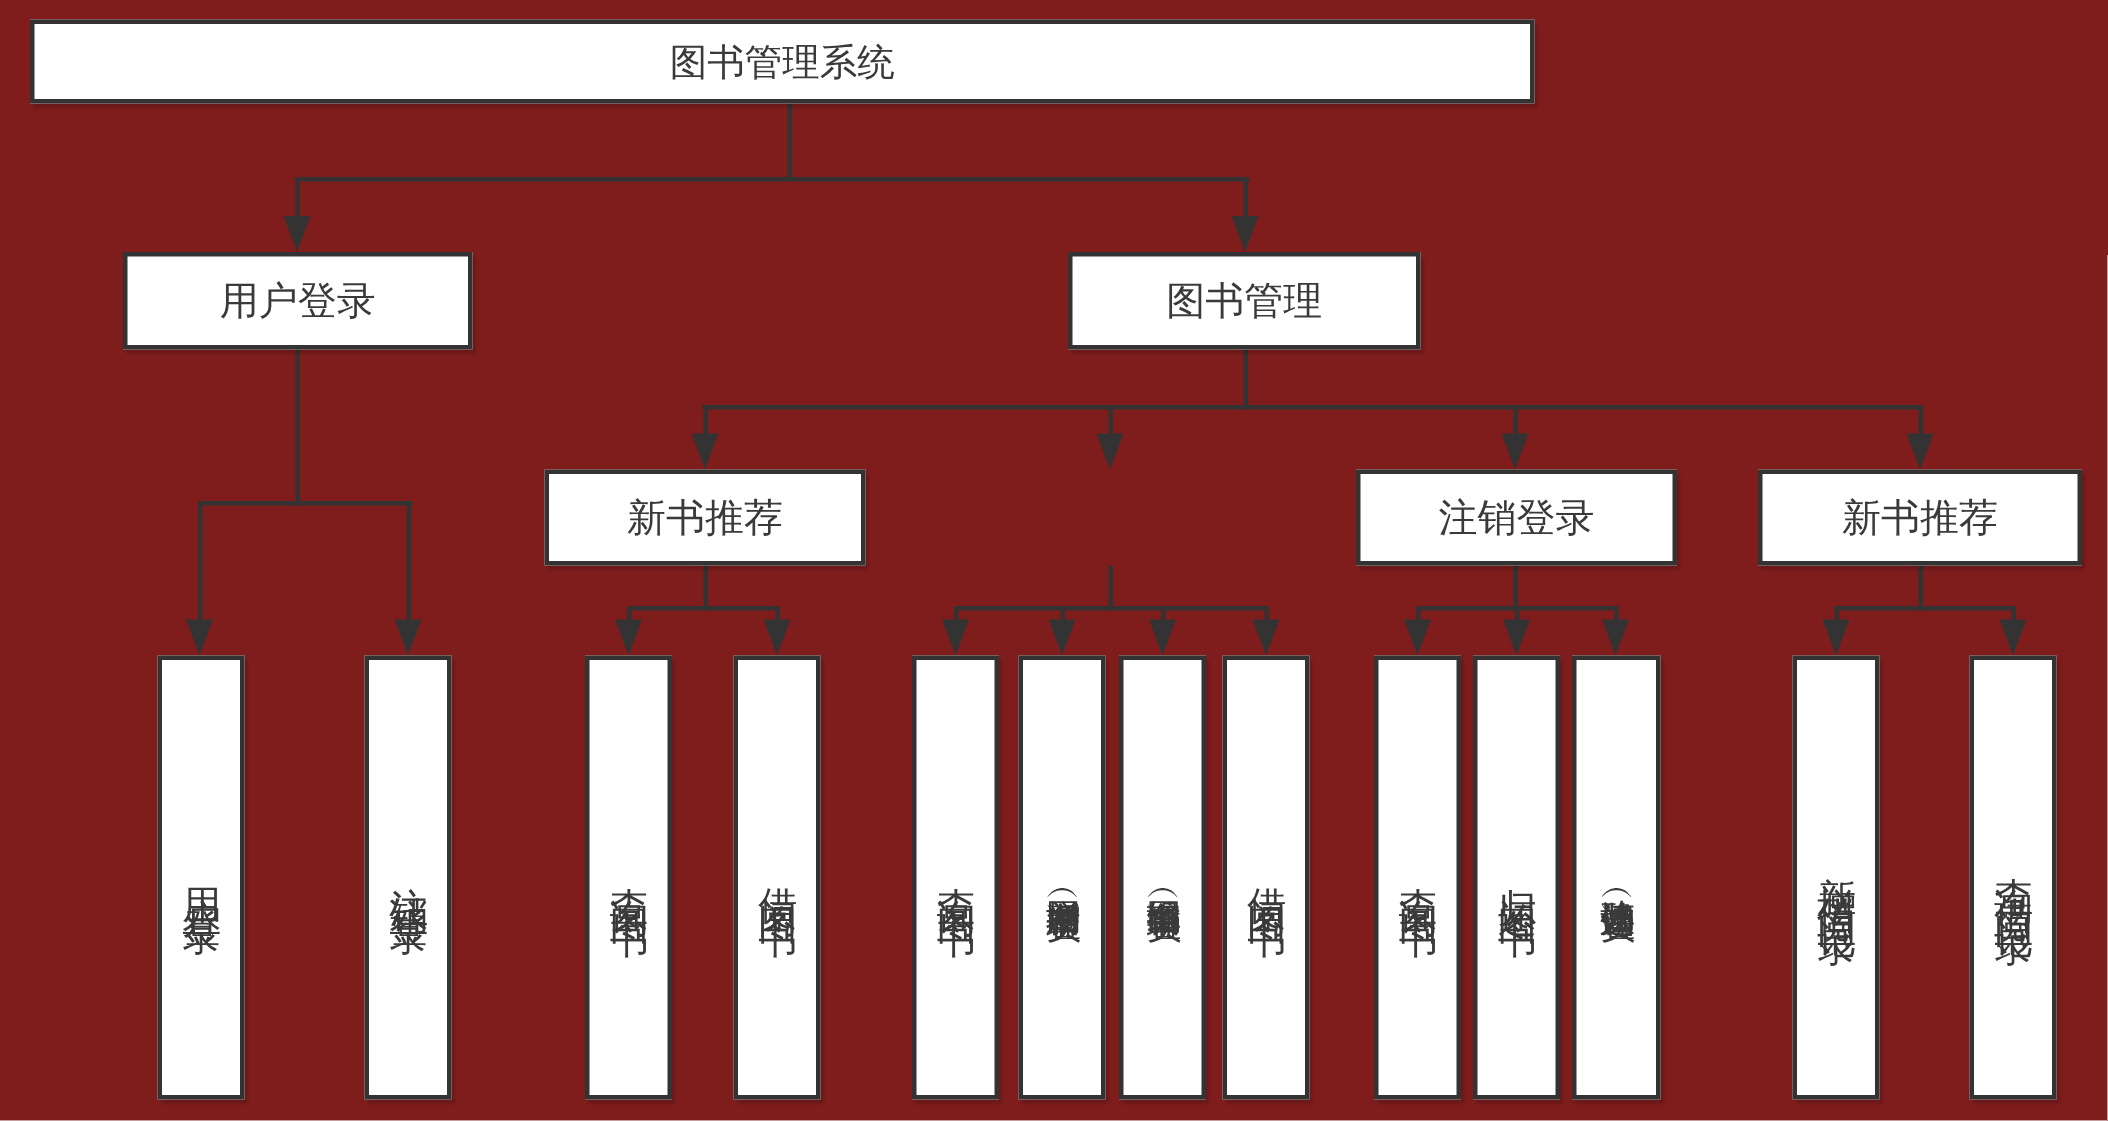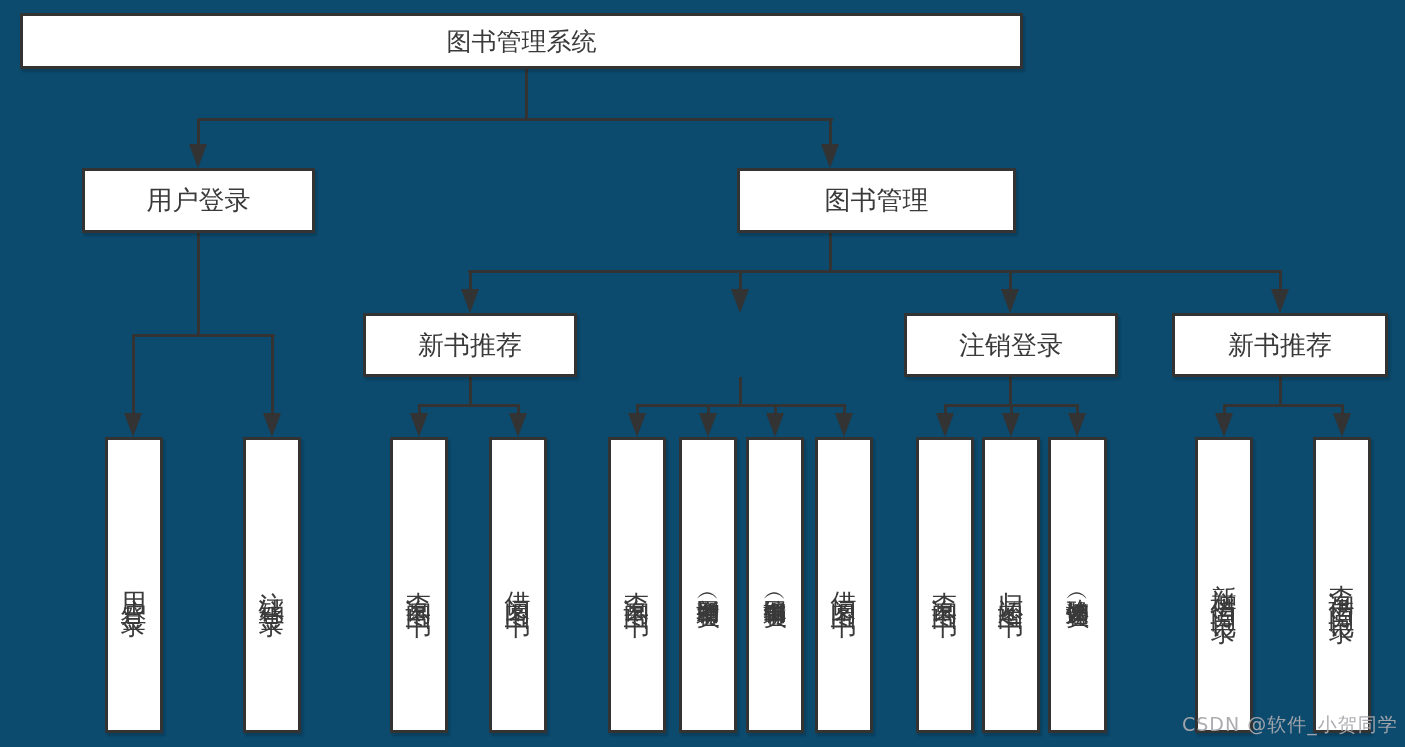--- a/index.html
+++ b/index.html
@@ -1,19 +1,19 @@
 <!DOCTYPE html>
 <html><head>
 <meta charset="utf-8">
 <style>
   html,body{margin:0;padding:0;background:#fff;}
   .canvas{
     position:relative;
     width:1405px;height:747px;
-    background:#0c4a6e;
+    background:#7f1d1d;
     font-family:"DejaVu Sans","Liberation Sans",sans-serif;
     overflow:hidden;
   }
   .box{
     position:absolute;box-sizing:border-box;
     border:3px solid #333333;background:#ffffff;
     display:flex;align-items:center;justify-content:center;
     color:#3a3a3a;font-size:26px;
     box-shadow:2px 3px 2px rgba(0,0,0,0.16);
     z-index:2;
@@ -42,21 +42,21 @@
 
 <div class="canvas">
 
   <div class="box" style="left:20px;top:13px;width:1003px;height:56px;">
     <span class="h root-label">图书管理系统</span>
   </div>
 
   <div class="box" style="left:82px;top:168px;width:233px;height:65px;">
     <span class="h">用户登录</span>
   </div>
-  <div class="box" style="left:712px;top:168px;width:279px;height:65px;margin-left:25px;">
+  <div class="box" style="left:712px;top:168px;width:235px;height:65px;">
     <span class="h">图书管理</span>
   </div>
 
   <div class="box" style="left:363px;top:313px;width:214px;height:64px;">
     <span class="h">新书推荐</span>
   </div>
   <div class="box" style="left:904px;top:313px;width:214px;height:64px;">
     <span class="h">注销登录</span>
   </div>
   <div class="box" style="left:1172px;top:313px;width:216px;height:64px;">
@@ -163,15 +163,14 @@
   <div class="line" style="left:1010px;top:404px;width:3px;height:12px;"></div>
   <div class="arrow" style="left:1002px;top:413px;"></div>
   <div class="line" style="left:1076px;top:404px;width:3px;height:12px;"></div>
   <div class="arrow" style="left:1068px;top:413px;"></div>
 
   <div class="line" style="left:1223px;top:404px;width:3px;height:12px;"></div>
   <div class="arrow" style="left:1215px;top:413px;"></div>
   <div class="line" style="left:1341px;top:404px;width:3px;height:12px;"></div>
   <div class="arrow" style="left:1333px;top:413px;"></div>
 
-  <div class="watermark">CSDN @软件_小贺同学</div>
 
 </div>
 
 </body></html>

